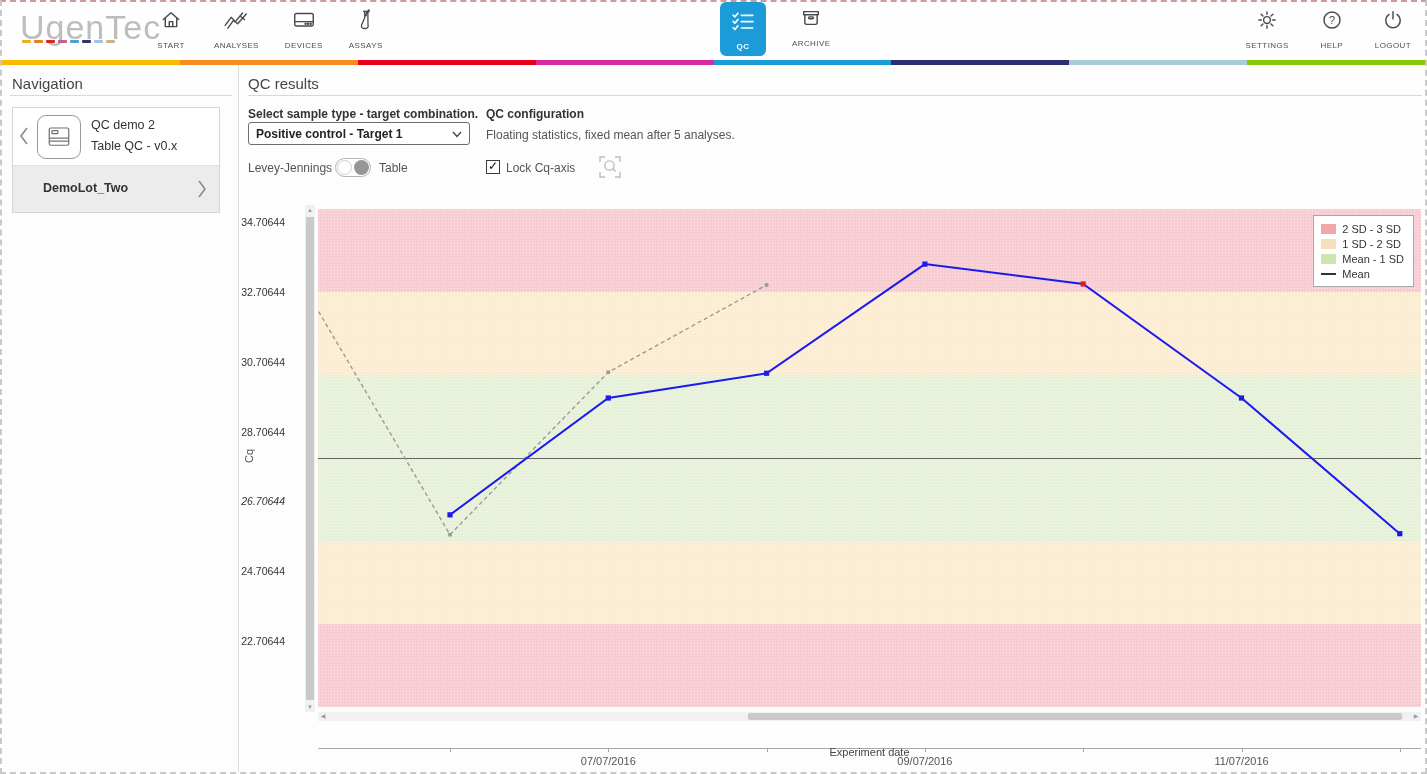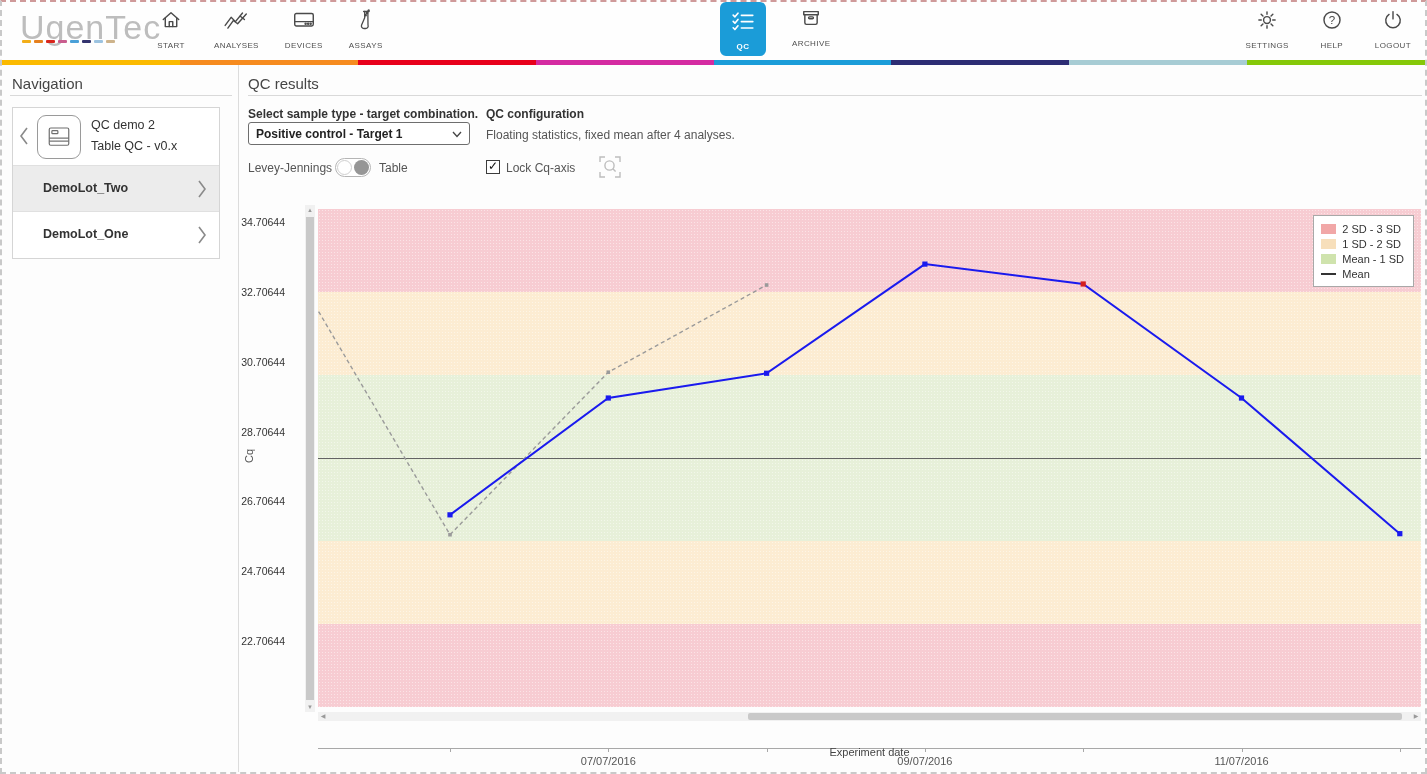--- a/index.html
+++ b/index.html
@@ -234,48 +234,40 @@
       </div>
       <div id="lot-rows">
           <div class="lotrow selected">
             <span class="lotname">DemoLot_Two</span>
             <span class="chev chev-r">
               <svg class="line-icon" width="14" height="22" viewBox="0 0 14 22">
                 <polyline points="4,3 10,11 4,19" fill="none" stroke="#8a8a8a" stroke-width="1.6"></polyline>
               </svg>
             </span>
           </div>
-          <div class="lotrow">
-            <span class="lotname">DemoLot_One</span>
-            <span class="chev chev-r">
-              <svg class="line-icon" width="14" height="22" viewBox="0 0 14 22">
-                <polyline points="4,3 10,11 4,19" fill="none" stroke="#8a8a8a" stroke-width="1.6"></polyline>
-              </svg>
-            </span>
-          </div>
         </div>
     </div>
   </div>
 
   <div class="main">
     <div class="panel-title">QC results</div>
     <div class="title-rule"></div>
 
     <div class="abs ctl-label" style="left:8px;top:42px;">Select sample type - target combination.</div>
     <div class="select">
       <span class="sel-val">Positive control - Target 1</span>
       <span class="sel-chev">
         <svg class="line-icon" width="10" height="7" viewBox="0 0 10 7">
             <polyline points="1,1 5,5.5 9,1" fill="none" stroke="#444" stroke-width="1.3"></polyline>
           </svg>
       </span>
     </div>
 
     <div class="abs ctl-label" style="left:246px;top:42px;">QC configuration</div>
-    <div class="abs ctl-text" style="left:246px;top:63px;">Floating statistics, fixed mean after 4 analyses.</div>
+    <div class="abs ctl-text" style="left:246px;top:63px;">Floating statistics, fixed mean after 5 analyses.</div>
 
     <div class="abs ctl-text" style="left:8px;top:96px;">Levey-Jennings curve</div>
     <div class="toggle" style="left:95px;top:93px;">
       <span class="knob2"></span>
       <span class="knob"></span>
     </div>
     <div class="abs ctl-text" style="left:139px;top:96px;">Table</div>
 
     <div class="checkbox" style="left:246px;top:95px;">✓</div>
     <div class="abs ctl-text" style="left:266px;top:96px;">Lock Cq-axis</div>
@@ -291,21 +283,21 @@
       </svg>
     </span>
   </div>
 
   <div class="cq-label">Cq</div>
   <div class="abs" id="y-ticks" style="left:232px;top:207px;width:51px;height:498px;">
       <div class="ytick" style="top: 13.3763px;">34.70644</div>
       <div class="ytick" style="top: 83.1242px;">32.70644</div>
       <div class="ytick" style="top: 152.872px;">30.70644</div>
       <div class="ytick" style="top: 222.62px;">28.70644</div>
-      <div class="ytick" style="top: 292.368px;">26.70644</div>
+      <div class="ytick" style="top: 292.368px; font-style: italic;">26.70644</div>
       <div class="ytick" style="top: 362.116px;">24.70644</div>
       <div class="ytick" style="top: 431.864px;">22.70644</div>
     </div>
 
   <div class="vscroll">
     <span class="arr" style="top:0;">▲</span>
     <span class="thumb"></span>
     <span class="arr" style="bottom:0;">▼</span>
   </div>
 

